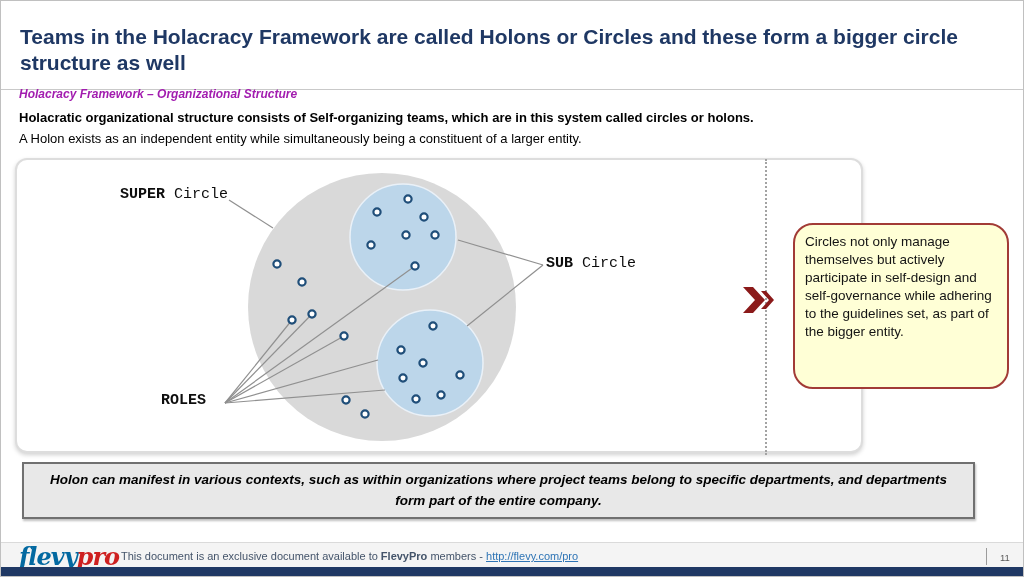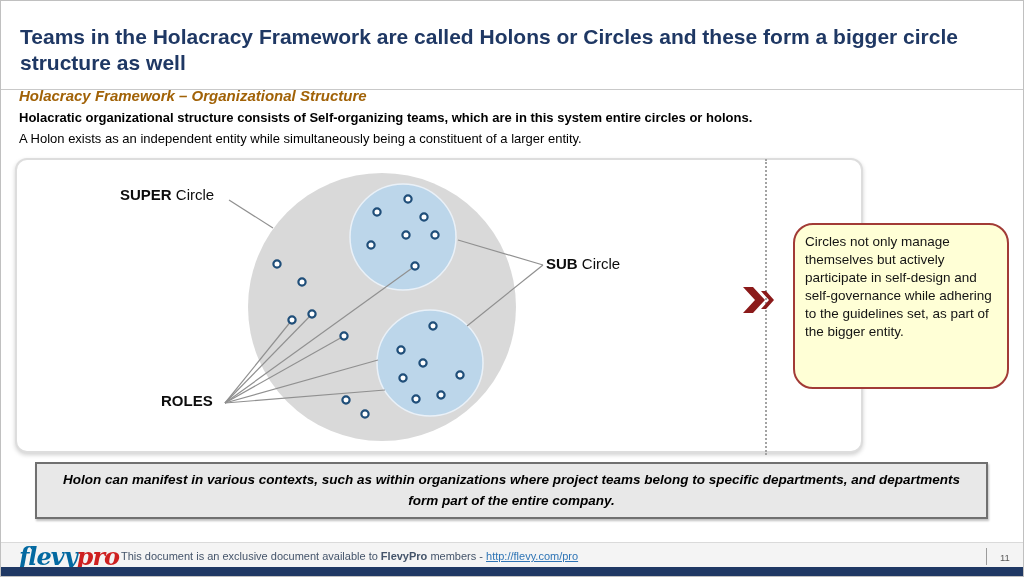--- a/index.html
+++ b/index.html
@@ -12,52 +12,52 @@
     position:absolute; top:0; left:0; right:0; height:77px;
     border-bottom:1px solid #C9C9C9; box-sizing:border-box;
     padding:11px 40px 0 19px;
     margin-top:12px;
   }
   .slide-title{
     color:#1F3864; font-size:21px; font-weight:bold; line-height:26px; margin:0;
   }
   .subtitle{
     position:absolute; left:18px; top:86px;
-    font-size:15px; font-weight:bold; font-style:italic; color:#a16207;
+    font-size:12px; font-weight:bold; font-style:italic; color:#a21caf;
   }
   .lead-bold{
     position:absolute; left:18px; top:109px; font-size:13px; font-weight:bold;
   }
   .lead-regular{
     position:absolute; left:18px; top:130px; font-size:13px;text-align:center;
   }
   .diagram-panel{
     position:absolute; left:14px; top:157px; width:848px; height:295px;
     background:#fff; border:2px solid #DDDDDD; border-radius:12px;
-    box-sizing:border-box; box-shadow:0 2px 4px rgba(0,0,0,0.18);
+    box-sizing:border-box; box-shadow:0 2px 4px rgba(0,0,0,0.18);font-family:Liberation Mono, monospace;
   }
   .diagram-panel svg{position:absolute; left:0; top:0;}
   .dlabel{position:absolute; font-size:15px; color:#0d0d0d; white-space:nowrap;}
   .dlabel b{font-weight:bold;}
   .label-super{left:103px; top:26px;}
   .label-sub{left:529px; top:95px;}
   .label-roles{left:144px; top:232px; font-weight:bold;}
   .dotted-divider{
     position:absolute; left:764px; top:158px; height:296px; width:0;
     border-left:2px dotted #A3A3A3;
   }
   .chevron{position:absolute; left:741px; top:284px;}
   .callout{
     position:absolute; left:792px; top:222px; width:216px; height:166px;
     box-sizing:border-box; background:#FFFFD6; border:2px solid #A23B36;
     border-radius:20px; padding:8px 10px; font-size:13.5px; line-height:1.33;
     color:#141414;
   }
   .bottom-note{
-    position:absolute; left:34px; top:461px; width:953px; height:57px;
+    position:absolute; left:21px; top:461px; width:953px; height:57px;
     box-sizing:border-box; background:#E8E8E8; border:2px solid #707070;
     display:flex; align-items:center; justify-content:flex-end; text-align:center;
     padding:20px 18px; box-shadow:1px 2px 2px rgba(0,0,0,0.25);
   }
   .bottom-note p{
     margin:0; font-size:13.5px; font-weight:bold; font-style:italic; line-height:1.55;
   }
   .footer{
     position:absolute; left:0; right:0; top:541px; height:27px;
     background:#F4F4F4; border-top:1px solid #DADADA; box-sizing:border-box;
@@ -88,21 +88,21 @@
 </head>
 <body>
 
 <div class="slide">
 
   <div class="title-block">
     <h1 class="slide-title">Teams in the Holacracy Framework are called Holons or Circles and these form a bigger circle structure as well</h1>
   </div>
 
   <div class="subtitle">Holacracy Framework – Organizational Structure</div>
-  <div class="lead-bold">Holacratic organizational structure consists of Self-organizing teams, which are in this system entire circles or holons.</div>
+  <div class="lead-bold">Holacratic organizational structure consists of Self-organizing teams, which are in this system called circles or holons.</div>
   <div class="lead-regular">A Holon exists as an independent entity while simultaneously being a constituent of a larger entity.</div>
 
   <div class="diagram-panel">
     <svg width="723" height="291" viewBox="0 0 723 291">
 
       <circle cx="365" cy="147" r="134" fill="#D9D9D9"></circle>
 
       <circle cx="386" cy="77" r="53" fill="#BCD6EA" stroke="#EAF1F8" stroke-width="1.5"></circle>
       <circle cx="413" cy="203" r="53" fill="#BCD6EA" stroke="#EAF1F8" stroke-width="1.5"></circle>
 

